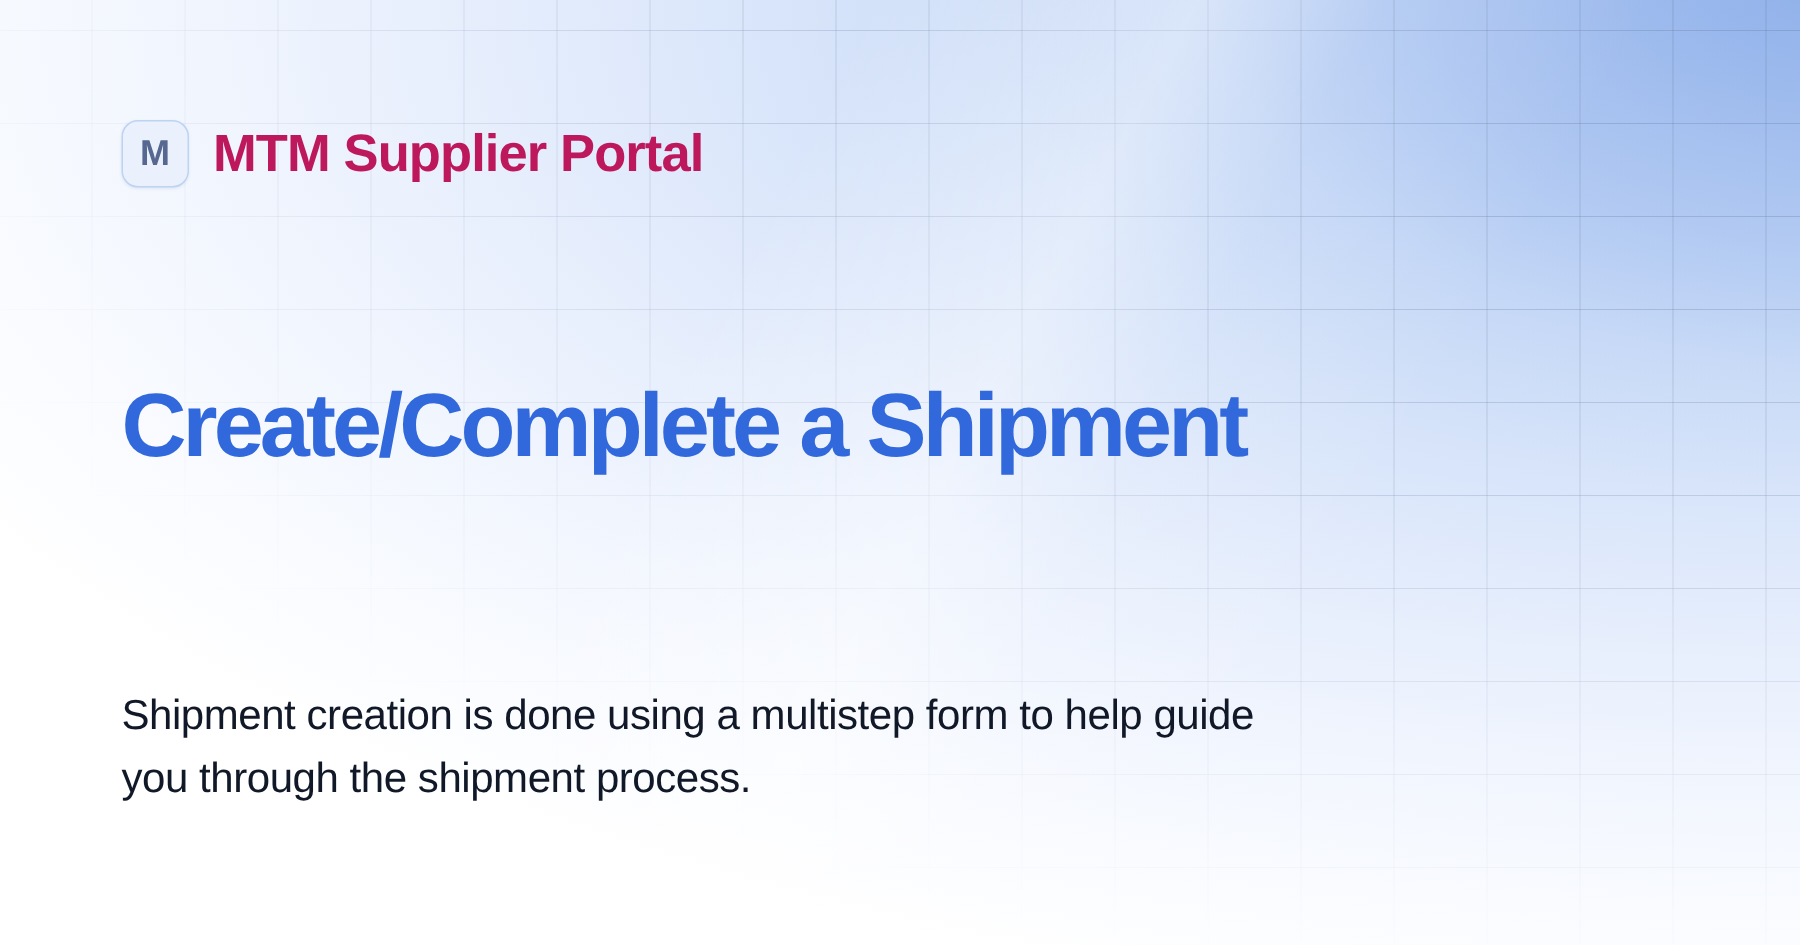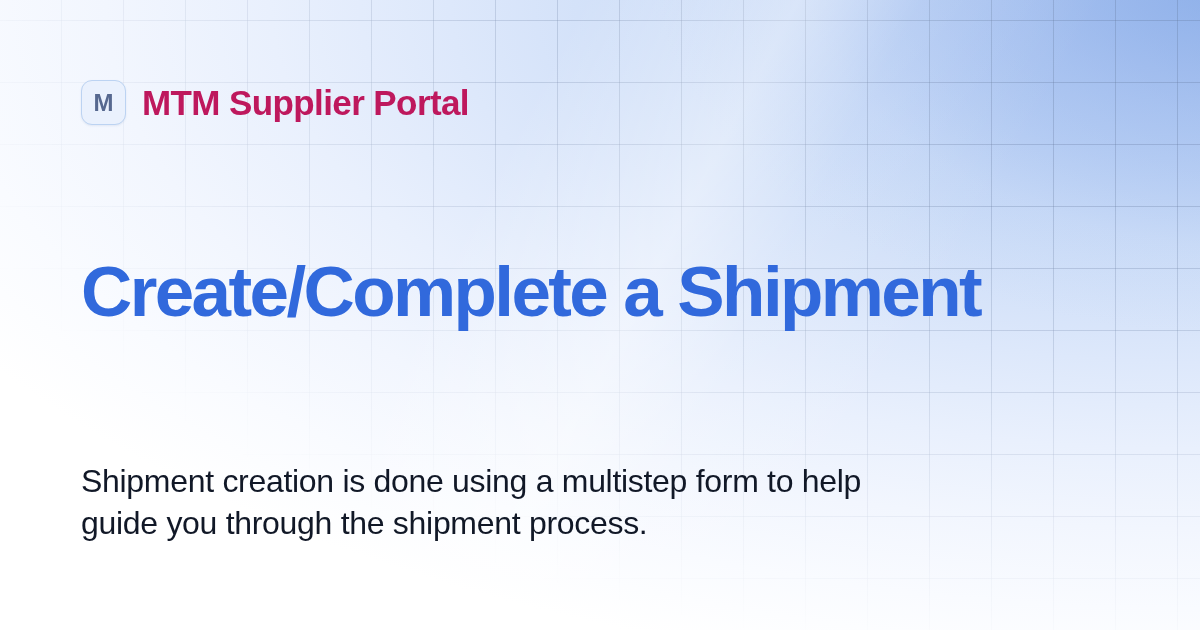--- a/index.html
+++ b/index.html
@@ -140,34 +140,34 @@
     line-height: 1;
     white-space: nowrap;
   }
 
   .headline {
     position: absolute;
     left: 81px;
     top: 196px;
     width: 900px;
     font-family: "Liberation Sans", sans-serif;
-    font-size: 71px;
+    font-size: 60px;
     font-weight: 700;
     color: #3169dc;
     line-height: 95px;
     letter-spacing: -2.6px;
   }
 
   .subtitle {
     position: absolute;
     left: 81px;
     top: 428px;
     width: 790px;
     font-family: "Liberation Sans", sans-serif;
-    font-size: 32px;
+    font-size: 28px;
     font-weight: 400;
     color: #111827;
     line-height: 42px;
     letter-spacing: -0.3px;
   }
 </style>
 </head>
 <body>
 
 <div class="canvas">

